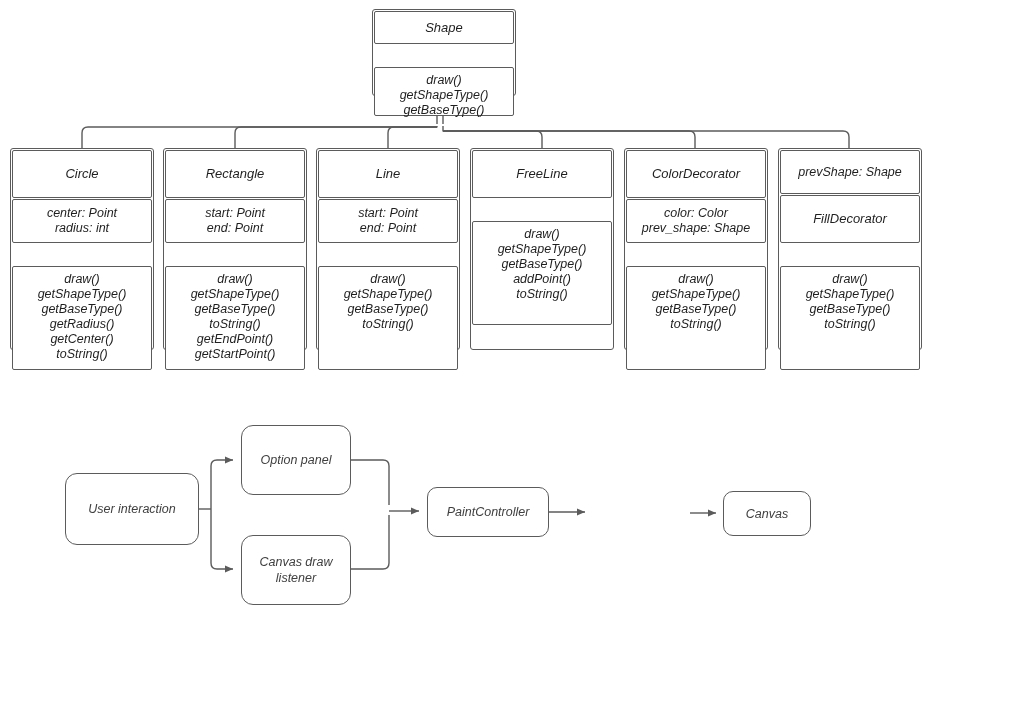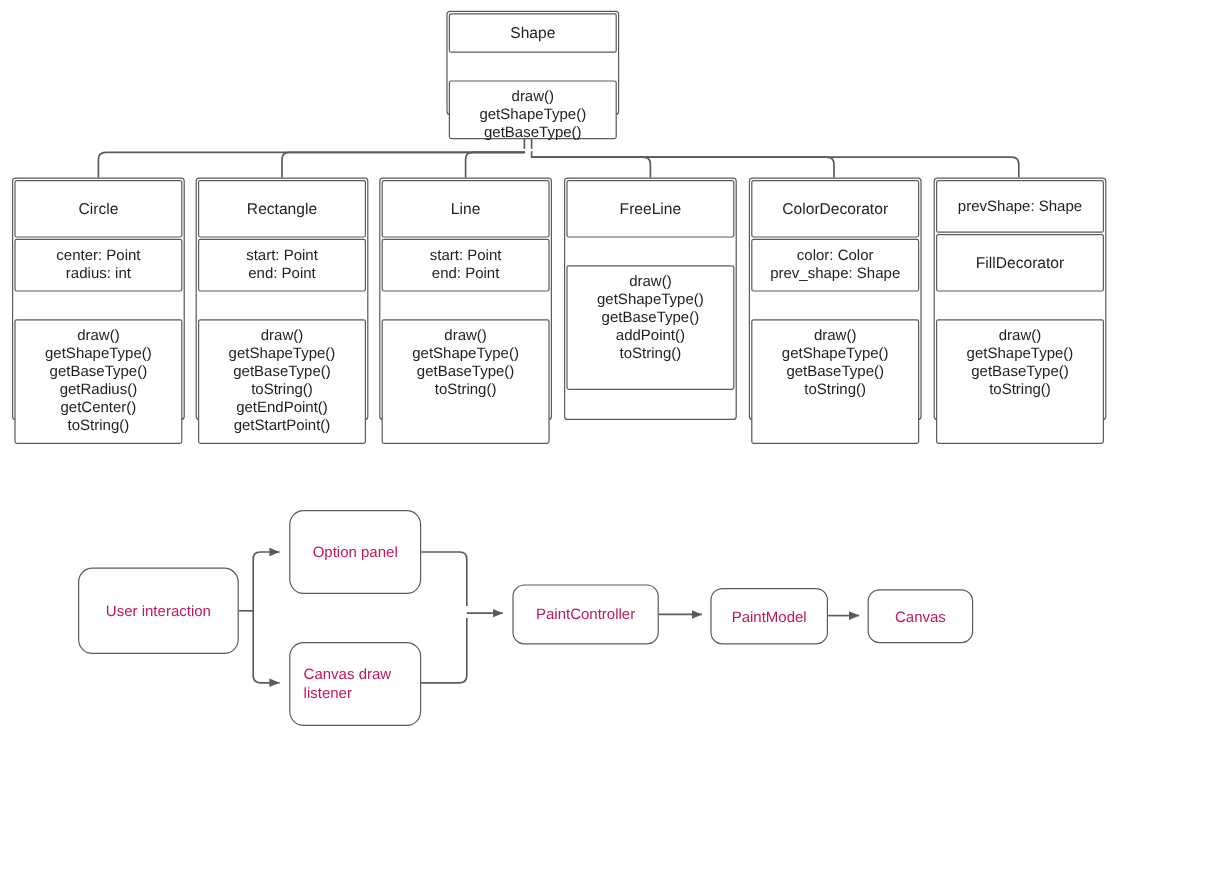--- a/index.html
+++ b/index.html
@@ -13,20 +13,21 @@
     position: relative;
     font-family: "Liberation Sans", sans-serif;
     color: #1f1f1f;
     overflow: hidden;
   }
   #canvas-root {
     position: absolute;
     inset: 0;
     width: 1024px;
     height: 700px;
+    font-style: italic;
   }
   svg.edges {
     position: absolute;
     left: 0;
     top: 0;
     width: 1024px;
     height: 724px;
     pointer-events: none;
   }
   
@@ -76,23 +77,24 @@
   
   .flow-node {
     position: absolute;
     box-sizing: border-box;
     border: 1.4px solid #5b5b5b;
     border-radius: 12px;
     background: #ffffff;
     display: flex;
     align-items: center;
     justify-content: center;
+    text-align: center;
     font-size: 12.5px;
     line-height: 16px;
-    color: #be185d;
+    color: #404040;
     padding: 4px 6px;
   }
   .flow-node.small-radius { border-radius: 10px; }
 </style>
 </head>
 <body>
 
 <div id="canvas-root">
 
   <svg class="edges" viewBox="0 0 1024 724">
@@ -250,21 +252,18 @@
   </div>
 
   <div class="flow-node" style="left:241px; top:535px; width:110px; height:70px;">
     <span style="max-width:86px;">Canvas draw listener</span>
   </div>
 
   <div class="flow-node small-radius" style="left:427px; top:487px; width:122px; height:50px;">
     <span>PaintController</span>
   </div>
 
-  <div class="flow-node small-radius" style="left:592px; top:490px; width:98px; height:47px;">
-    <span>PaintModel</span>
-  </div>
 
   <div class="flow-node small-radius" style="left:723px; top:491px; width:88px; height:45px;">
     <span>Canvas</span>
   </div>
 
 </div>
 
 </body></html>

